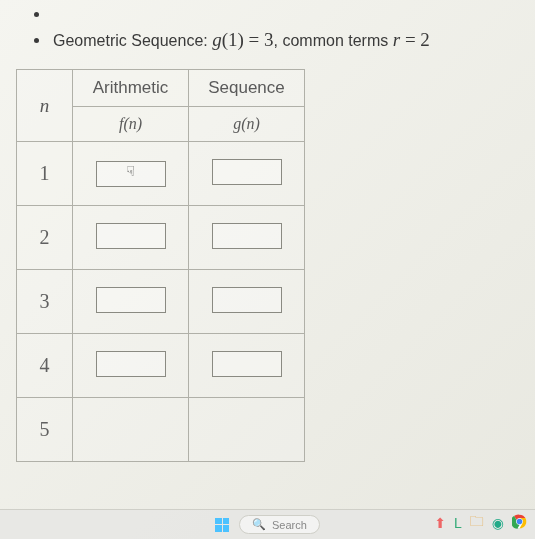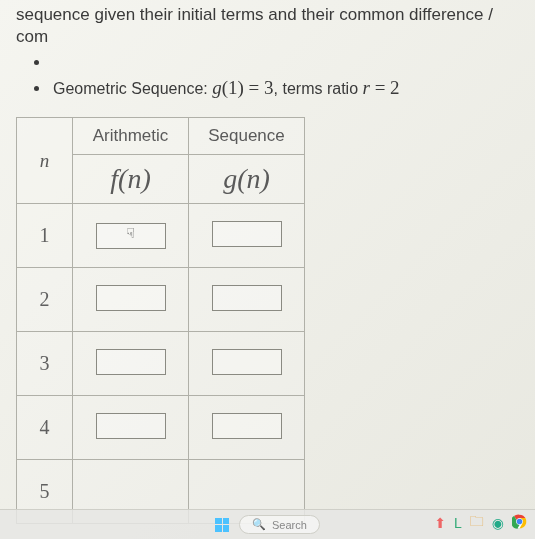--- a/index.html
+++ b/index.html
@@ -62,21 +62,21 @@
   }
   table.seq th {
     font-weight: normal;
     color: #5a5a5a;
     padding: 8px 6px;
   }
   .hdr-top { font-size: 17px; padding-top: 10px; }
   .hdr-fn {
     font-family: "Times New Roman", serif;
     font-style: italic;
-    font-size: 28px;
+    font-size: 16px;
     padding-bottom: 10px;
   }
   .ncell {
     font-family: "Times New Roman", serif;
     font-size: 20px;
     color: #606060;
     width: 56px;
     height: 64px;
   }
   .valcell {
@@ -136,31 +136,30 @@
     display: flex;
     gap: 8px;
     align-items: center;
   }
   .tray-ic { font-size: 14px; }
 </style>
 </head>
 <body>
 
 <div class="content">
-  <div class="intro">sequence given their initial terms and their common difference / com</div>
 
   <div class="bullets">
     <div class="bullet-row">
       <span class="dot"></span>
     </div>
     <div class="bullet-row">
       <span class="dot"></span>
       <span>
         <span>Geometric Sequence: </span>
-        <span class="mathit">g</span><span class="mathrm">(1) = 3</span><span>, terms ratio </span><span class="mathit">r</span><span class="mathrm"> = 2</span>
+        <span class="mathit">g</span><span class="mathrm">(1) = 3</span><span>, common terms </span><span class="mathit">r</span><span class="mathrm"> = 2</span>
       </span>
     </div>
   </div>
 
   <table class="seq">
     <tbody>
         <tr>
       <th rowspan="2" class="ncell">
         <span class="mathit">n</span>
       </th>

